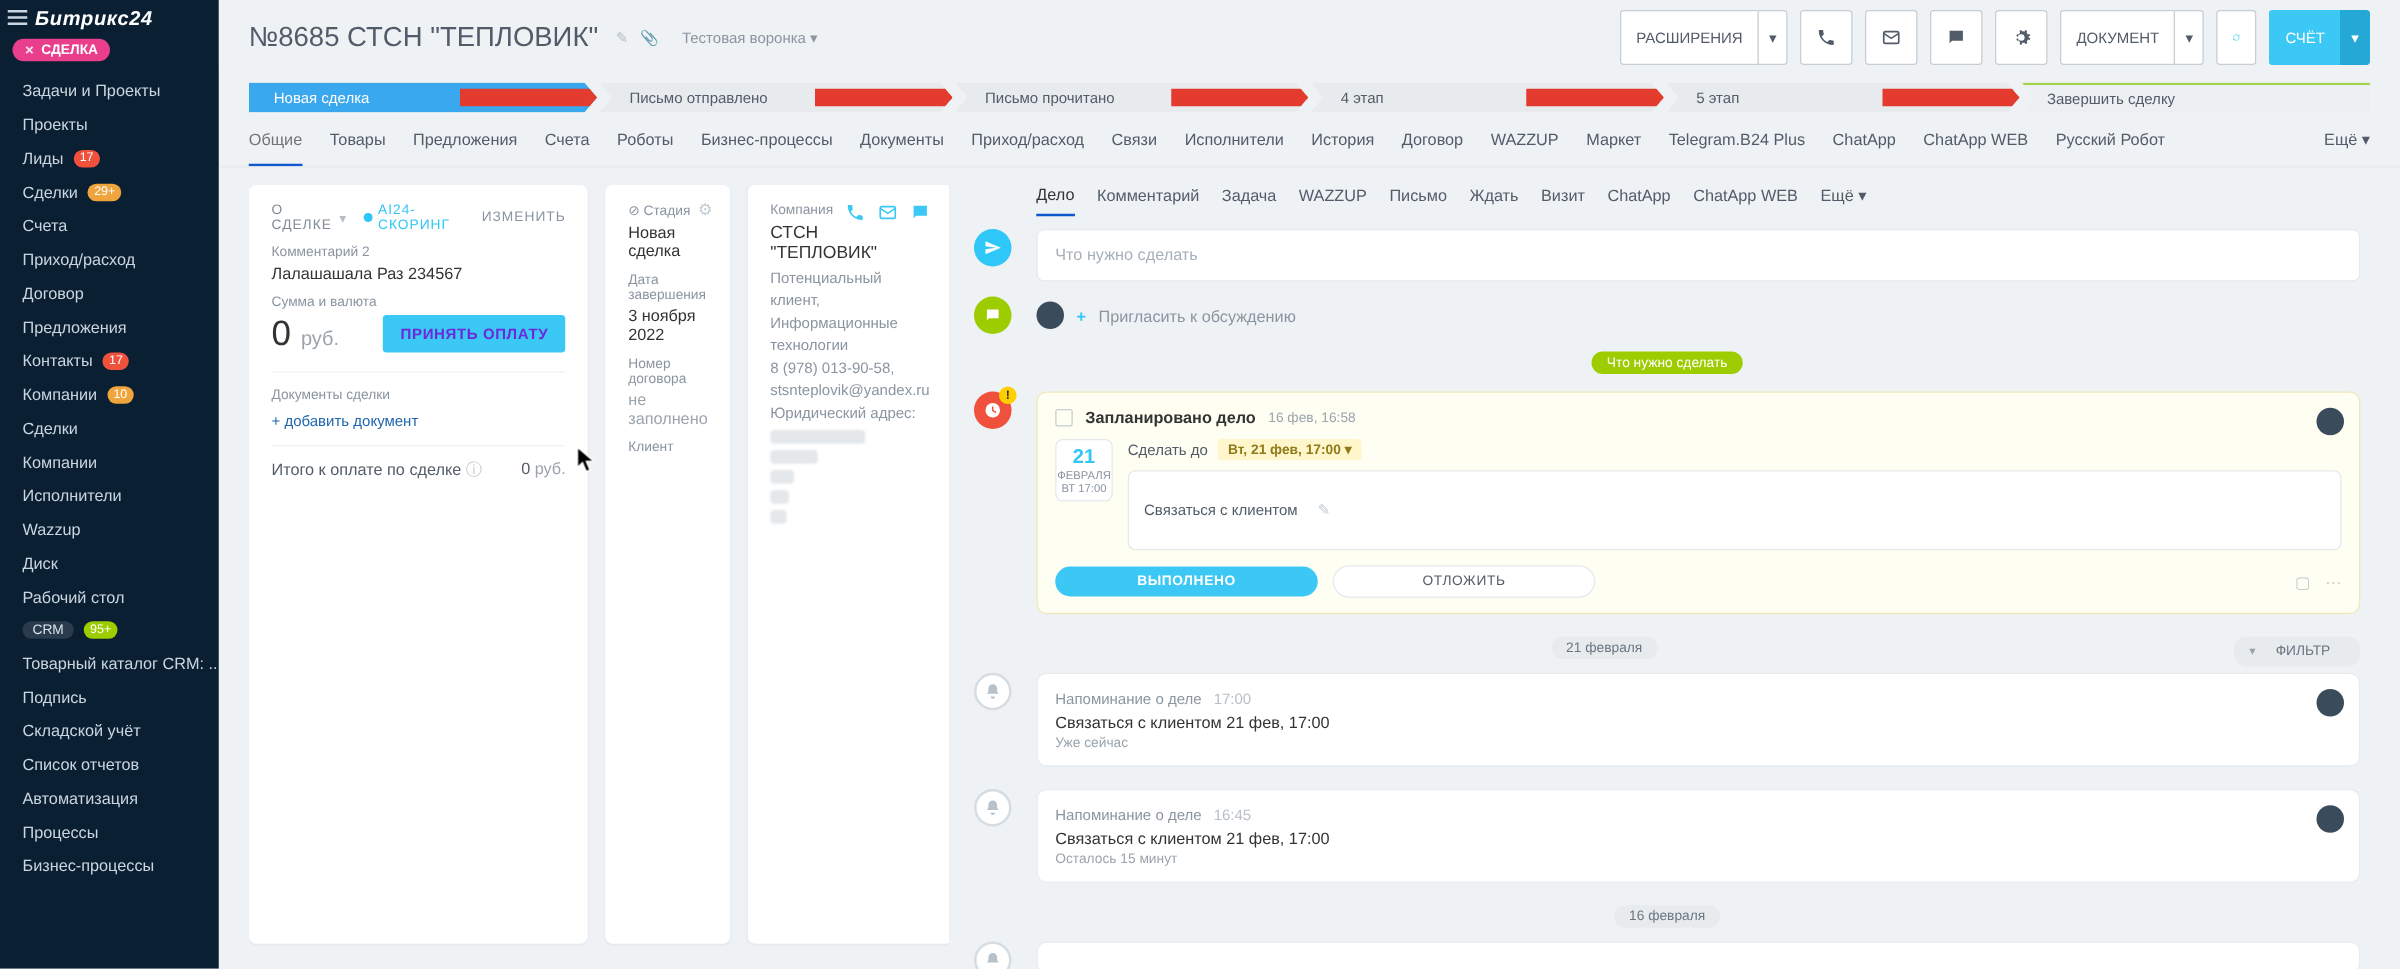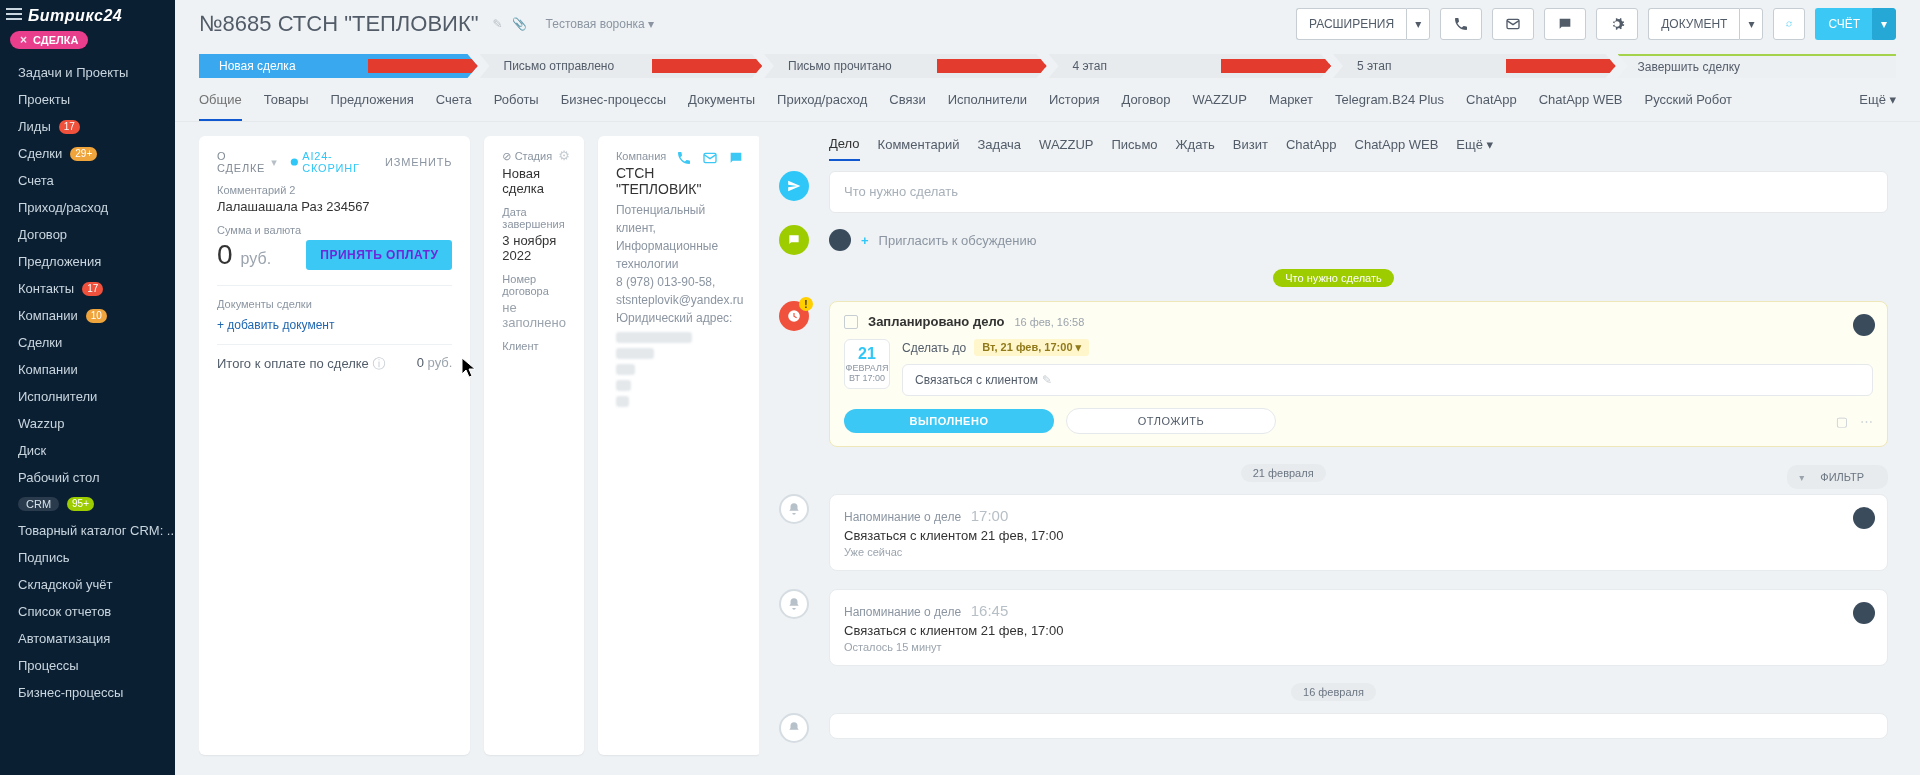--- a/index.html
+++ b/index.html
@@ -22,21 +22,21 @@
 
 
 .main { flex: 1; display: flex; flex-direction: column; overflow: hidden; }
 
 
 .header { display: flex; align-items: center; padding: 8px 24px 4px; gap: 10px; background: #eef2f4; }
 .title { font-size: 22px; color: #525c69; font-weight: 400; margin-right: 4px; }
 .pencil { color: #b7bfc6; font-size: 12px; }
 .funnel-label { color: #8b95a1; font-size: 12px; margin-left: 8px; cursor: pointer; }
 .header-spacer { flex: 1; }
-.hbtn { height: 32px; min-width: 36px; padding: 0 12px; border: 1px solid #c6cdd3; background: #fff; border-radius: 3px; display: inline-flex; align-items: center; justify-content: center; color: #525c69; cursor: pointer; font-size: 12px; }
+.hbtn { height: 44px; min-width: 36px; padding: 0 12px; border: 1px solid #c6cdd3; background: #fff; border-radius: 3px; display: inline-flex; align-items: center; justify-content: center; color: #525c69; cursor: pointer; font-size: 12px; }
 .hbtn.split { border-right: none; border-top-right-radius: 0; border-bottom-right-radius: 0; }
 .hbtn.caret { min-width: 24px; border-left: 1px solid #c6cdd3; border-top-left-radius: 0; border-bottom-left-radius: 0; padding: 0 6px; }
 .hbtn.icon svg { width: 16px; height: 16px; }
 .hbtn.primary { background: #3bc8f5; color: #fff; border-color: #3bc8f5; }
 .hbtn.primary-split { background: #25a8d6; color: #fff; border-color: #25a8d6; }
 .hbtn.refresh { background: #fff; border: 1px solid #c6cdd3; width: 32px; min-width: 32px; }
 
 
 .stages { display: flex; margin: 10px 24px 0; gap: 2px; }
 .stage { flex: 1; height: 24px; position: relative; display: flex; align-items: center; padding-left: 20px; font-size: 12px; color: #535c69; background: #eef2f4; }
@@ -105,30 +105,30 @@
 .tl-card.white { background: #fff; border: 1px solid #e7ebee; }
 .tl-title-row { display: flex; align-items: center; gap: 10px; margin-bottom: 10px; }
 .tl-checkbox { width: 14px; height: 14px; border: 1px solid #c6cdd3; border-radius: 2px; }
 .tl-title { font-weight: 600; font-size: 13px; color: #333; }
 .tl-date-sm { font-size: 11px; color: #9ba4ad; }
 .tl-body { display: flex; gap: 12px; align-items: flex-start; }
 .cal-icon { width: 46px; height: 50px; border: 1px solid #e5e9ec; border-radius: 6px; background: #fff; display: flex; flex-direction: column; align-items: center; justify-content: center; font-size: 9px; color: #8b95a1; }
 .cal-icon .day { font-size: 16px; color: #2fc7f7; font-weight: 600; }
 .deadline-row { display: flex; align-items: center; gap: 8px; font-size: 12px; color: #525c69; margin-bottom: 8px; }
 .deadline-chip { background: #fff6cc; border-radius: 3px; padding: 2px 8px; font-size: 11px; color: #907a1a; font-weight: bold; }
-.call-box { background: #fff; border: 1px solid #e5e9ec; border-radius: 6px; padding: 8px 12px; font-size: 12px; color: #525c69; display: flex; align-items: center; gap: 4px; }
+.call-box { background: #fff; border: 1px solid #e5e9ec; border-radius: 6px; padding: 24px 12px; font-size: 12px; color: #525c69; display: flex; align-items: center; gap: 16px; }
 .tl-actions { display: flex; gap: 12px; margin-top: 12px; align-items: center; }
 .btn-done { flex: 0 0 210px; background: #3bc8f5; color: #fff; border: none; border-radius: 14px; padding: 6px 0; font-size: 11px; letter-spacing: .5px; font-weight: 600; cursor: pointer; }
 .btn-postpone { flex: 0 0 210px; background: #fff; border: 1px solid #e5e9ec; color: #525c69; border-radius: 14px; padding: 6px 0; font-size: 11px; letter-spacing: .5px; cursor: pointer; }
 .tl-card .ava-right { position: absolute; right: 12px; top: 12px; width: 22px; height: 22px; border-radius: 50%; background: #3a4b5c; }
 .date-divider { text-align: center; margin: 6px 0 14px; }
 .date-divider span { background: #e7ebee; color: #6b7682; font-size: 11px; padding: 3px 12px; border-radius: 10px; }
 .date-divider .filter { float: right; color: #9ba4ad; font-size: 10px; display: inline-flex; align-items: center; gap: 4px; }
 .reminder-title { font-size: 12px; color: #8b95a1; display: inline; }
-.reminder-time { font-size: 15px; color: #b7bfc6; margin-left: 6px; }
+.reminder-time { font-size: 12px; color: #b7bfc6; margin-left: 6px; }
 .reminder-body { font-size: 13px; color: #333; margin-top: 4px; }
 .reminder-sub { font-size: 11px; color: #9ba4ad; margin-top: 3px; }
 .tl-scroll { overflow-y: auto; flex: 1; padding-right: 8px; }
 
 .cursor { position: absolute; left: 462px; top: 358px; width: 14px; height: 20px; pointer-events: none; z-index: 999; }
 </style>
 </head>
 <body>
 
 <aside class="sidebar">

